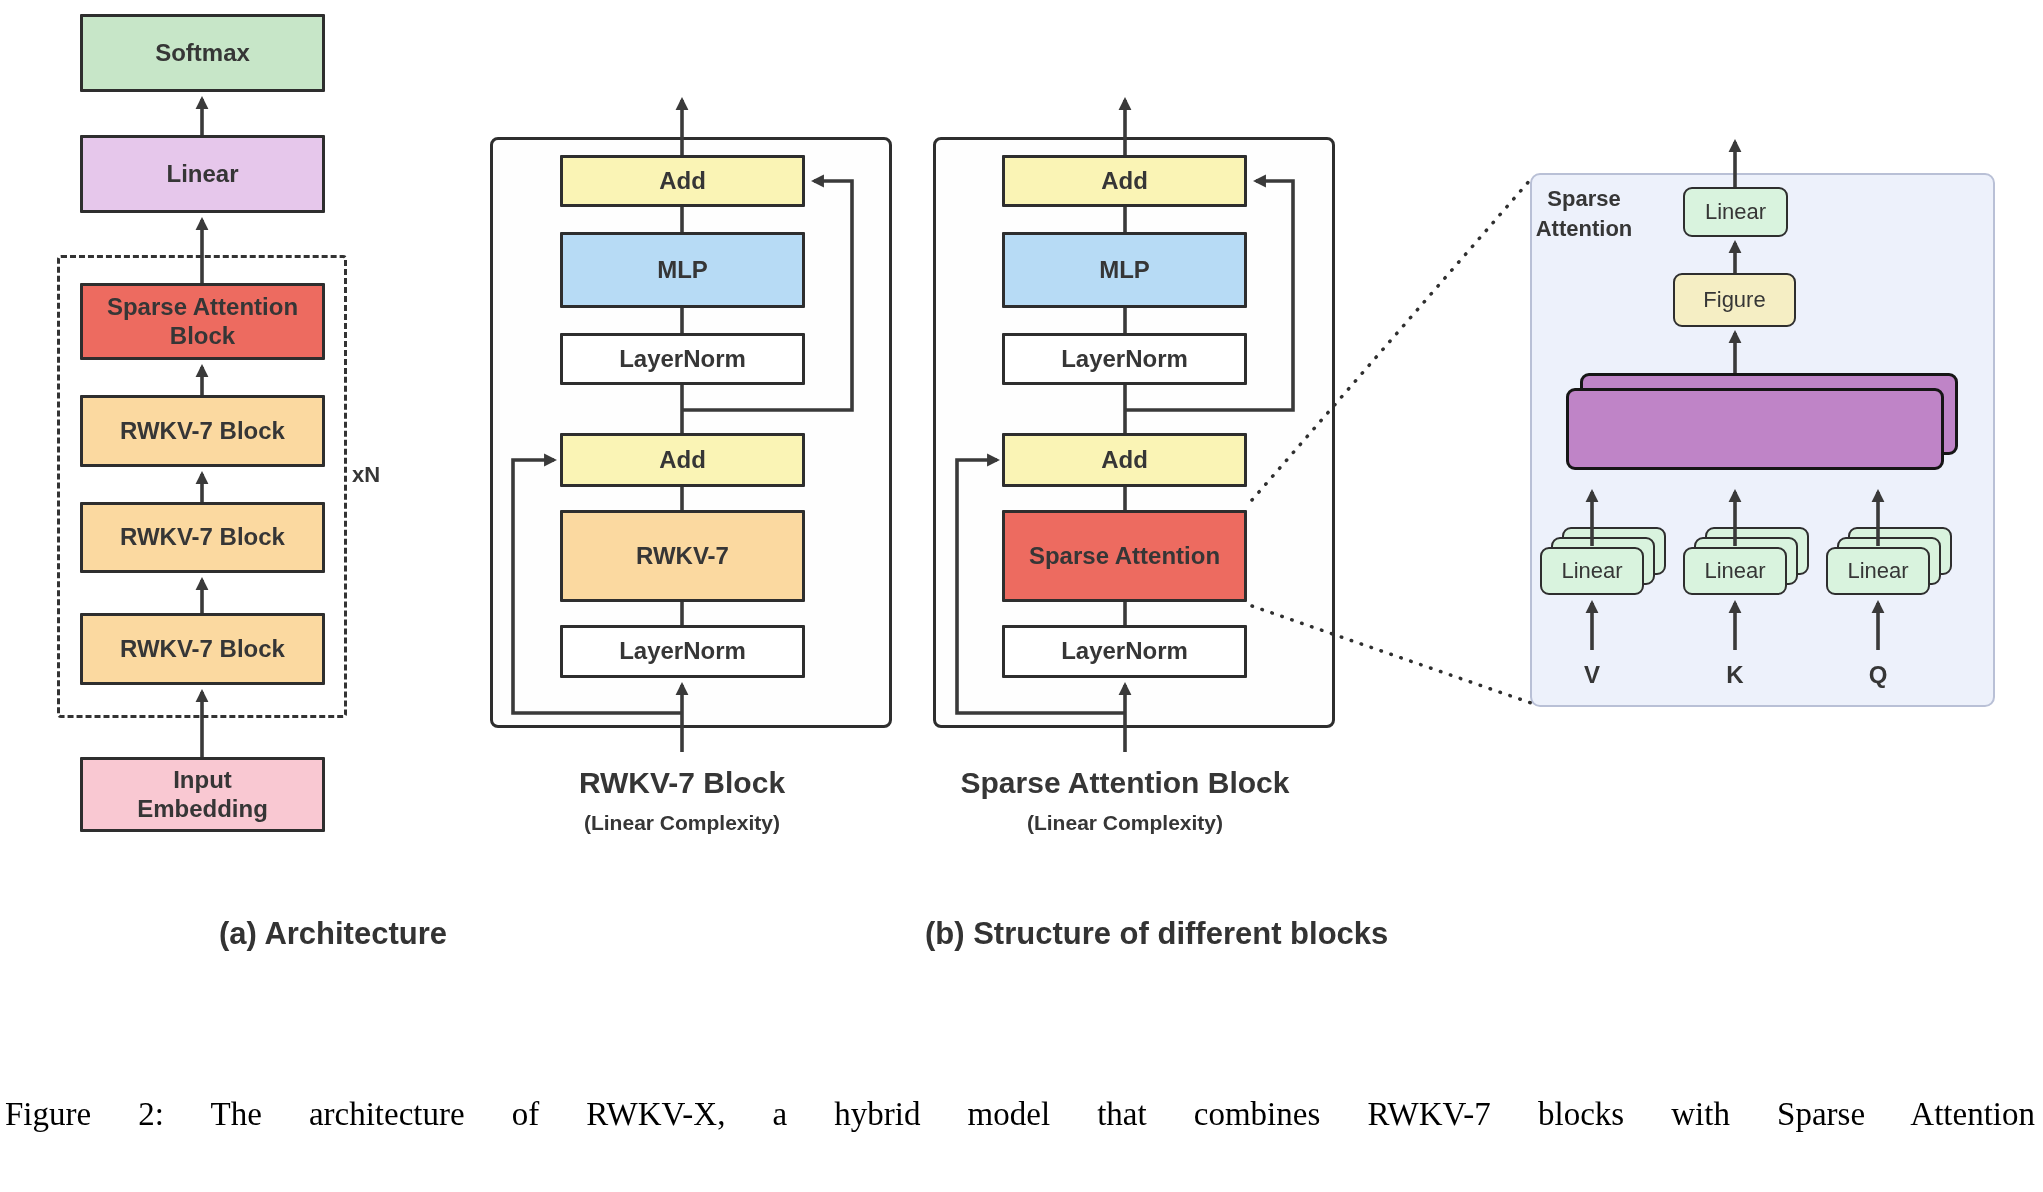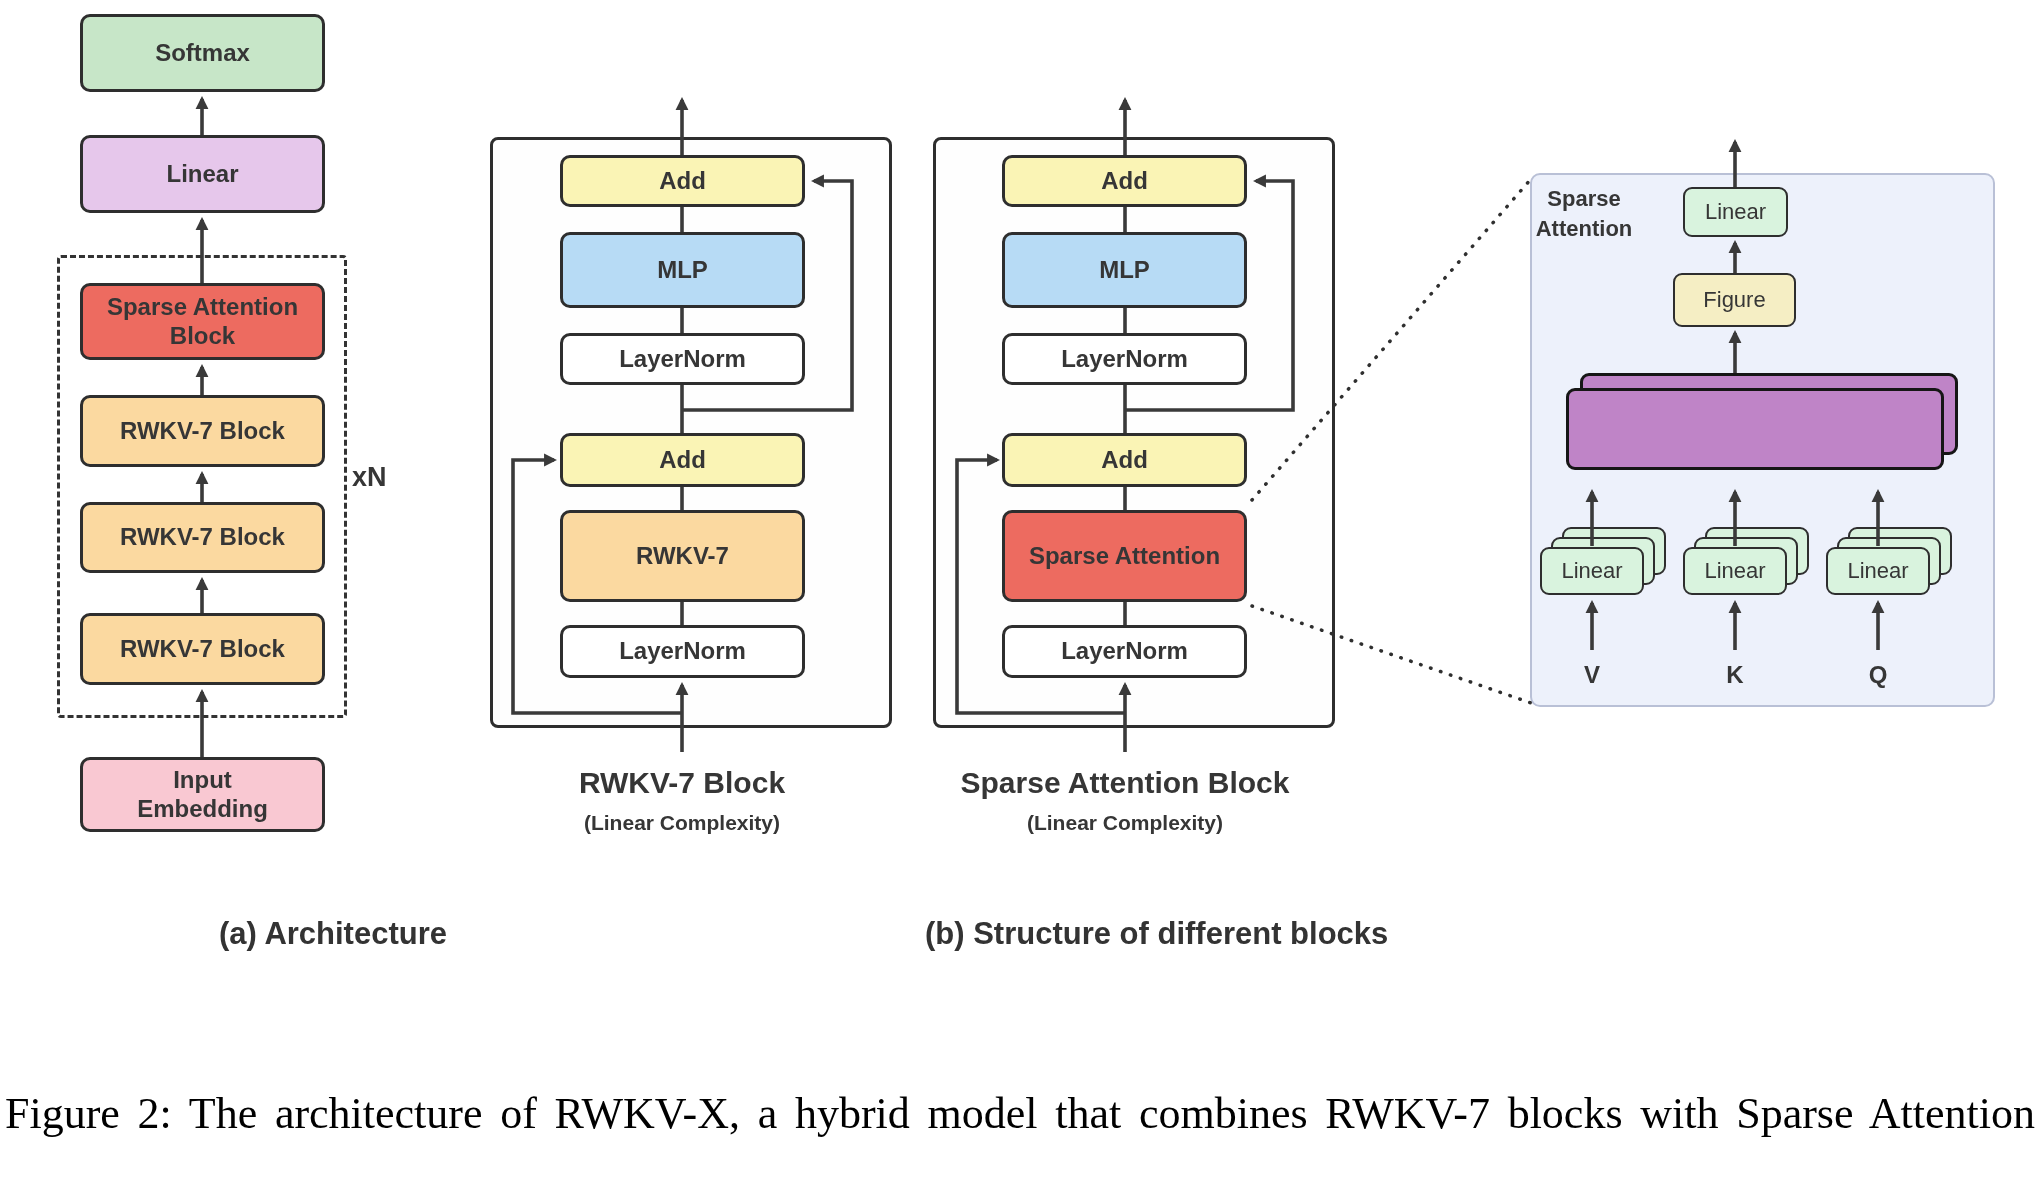--- a/index.html
+++ b/index.html
@@ -2,21 +2,21 @@
 <html><head>
 <meta charset="utf-8">
 <style>
   html,body{margin:0;padding:0;background:#ffffff;}
   .canvas{
     position:relative;width:2043px;height:1192px;background:#ffffff;
     font-family:"Liberation Sans",sans-serif;color:#363636;overflow:hidden;
   }
   .box{
     position:absolute;display:flex;align-items:center;justify-content:center;
-    text-align:center;border:3px solid #2e2e2e;border-radius:10px;
+    text-align:center;border:3px solid #2e2e2e;border-radius:1px;
     font-weight:bold;font-size:24px;line-height:1.2;white-space:pre-line;
     z-index:3;box-sizing:border-box;color:#363636;
   }
   .container{
     position:absolute;border:3px solid #2e2e2e;border-radius:8px;
     background:#fefefe;z-index:1;box-sizing:border-box;
   }
   .dashedbox{
     position:absolute;border:3px dashed #333333;border-radius:4px;
     background:transparent;z-index:1;box-sizing:border-box;
@@ -37,21 +37,21 @@
     background:#bf84c7;z-index:3;box-sizing:border-box;
     display:flex;align-items:center;justify-content:center;
     font-size:22px;color:#3a3540;
   }
   .title{position:absolute;font-weight:bold;text-align:center;z-index:3;color:#363636;}
   .svg-layer{position:absolute;left:0;top:0;z-index:2;pointer-events:none;}
   .svg-top{z-index:4;}
   .figcap{
     position:absolute;left:5px;top:1089px;width:2030px;z-index:3;
     font-family:"Liberation Serif",serif;color:#000000;
-    font-size:44px;line-height:50px;
+    font-size:33px;line-height:50px;
   }
   .figcap .j{text-align:justify;text-align-last:justify;}
   .c-green{background:#c7e6c8;}
   .c-purple{background:#e6c7eb;}
   .c-red{background:#ed6b60;}
   .c-orange{background:#fbd9a0;}
   .c-pink{background:#f9c8d2;}
   .c-yellow{background:#faf4b5;}
   .c-blue{background:#b7dbf5;}
   .c-white{background:#ffffff;}
@@ -133,21 +133,21 @@
   <div class="box c-orange" style="left:80px;top:502px;width:245px;height:71px;">
     <span>RWKV-7 Block</span>
   </div>
   <div class="box c-orange" style="left:80px;top:613px;width:245px;height:72px;">
     <span>RWKV-7 Block</span>
   </div>
   <div class="box c-pink" style="left:80px;top:757px;width:245px;height:75px;">
     <span>Input
 Embedding</span>
   </div>
-  <div class="title" style="left:352px;top:462px;width:60px;font-size:27px;text-align:left;">xN</div>
+  <div class="title" style="left:352px;top:462px;width:60px;font-size:22px;text-align:left;">xN</div>
   <div class="title" style="left:47px;top:916px;width:400px;font-size:31px;text-align:right;color:#333333;">(a) Architecture</div>
 
   <div class="box c-yellow" style="left:560px;top:155px;width:245px;height:52px;">
     <span>Add</span>
   </div>
   <div class="box c-blue" style="left:560px;top:232px;width:245px;height:76px;">
     <span>MLP</span>
   </div>
   <div class="box c-white" style="left:560px;top:333px;width:245px;height:52px;">
     <span>LayerNorm</span>

